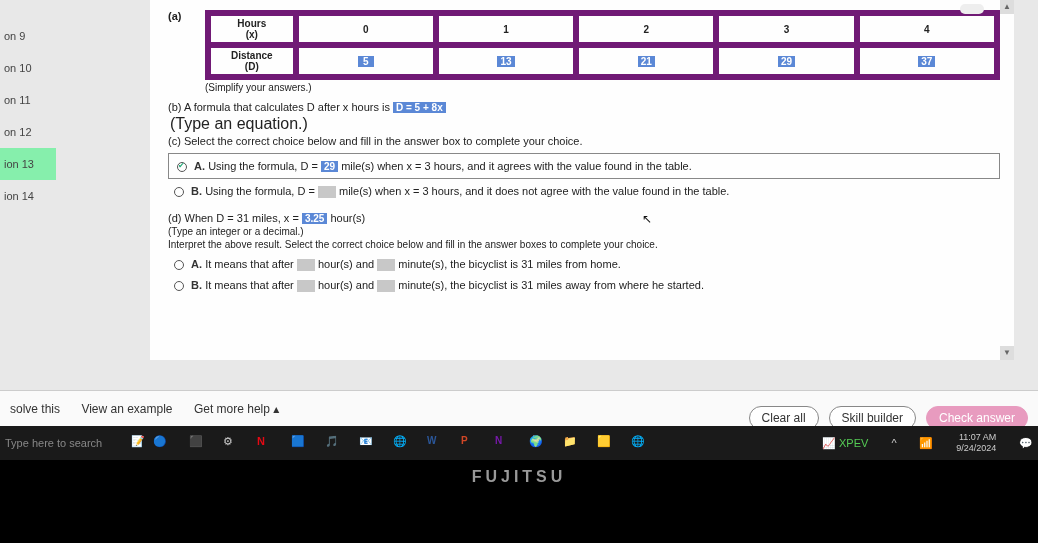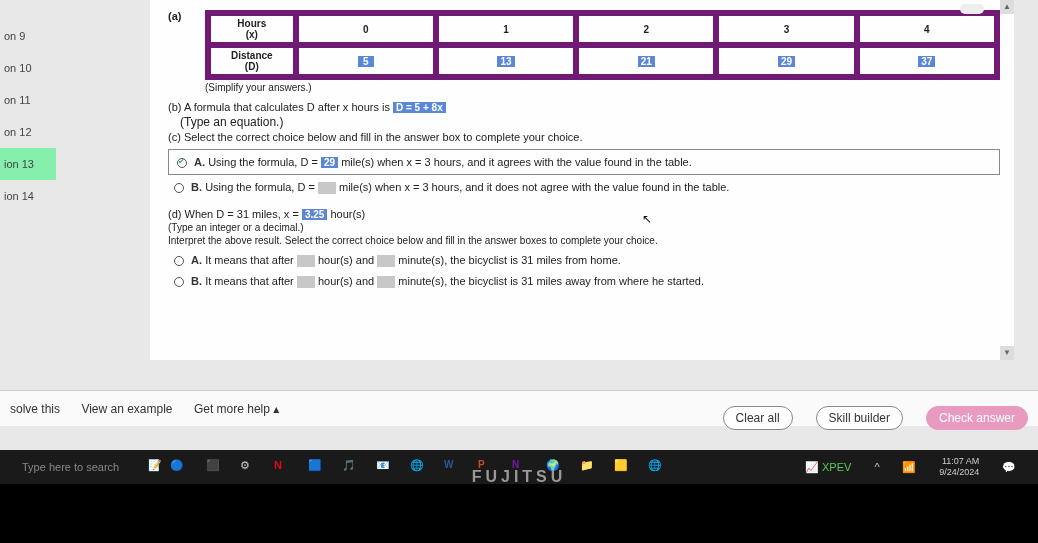--- a/index.html
+++ b/index.html
@@ -16,24 +16,24 @@
   .ansbox { display:inline-block; background:#5b88d6; color:#fff; padding:0 3px; font-size:10px; font-weight:bold; min-width:16px; text-align:center; }
   .ansbox-gray { display:inline-block; background:#c8c8c8; color:#222; width:18px; height:12px; vertical-align:middle; }
   .small-note { font-size:10px; color:#222; margin-left:70px; }
   .line { font-size:11px; margin: 2px 0 2px 20px; }
   .choice-box { border:1px solid #888; padding:6px 8px; margin:6px 0; font-size:11px; }
   .radio { display:inline-block; width:10px; height:10px; border:1px solid #555; border-radius:50%; margin-right:4px; vertical-align:middle; position:relative; }
   .radio.checked::after { content:"✔"; font-size:8px; position:absolute; left:0; top:-2px; color:#2a7; }
   .label-letter { font-weight:bold; color:#333; }
   .action-bar { position:absolute; left:0; top:390px; width:1038px; height:36px; background:#fafafa; display:flex; align-items:center; padding:0 10px; font-size:12px; border-top:1px solid #ccc; justify-content:space-between; }
   .action-left a { color:#333; text-decoration:none; margin-right:18px; cursor:pointer; }
-  .action-right { display:flex; gap:23px;margin-top:19px; }
+  .action-right { display:flex; gap:10px;margin-top:19px; }
   .pill { border:1px solid #888; border-radius:14px; padding:4px 12px; font-size:12px; color:#333; background:#fff; cursor:pointer; }
   .pill.accent { background:#e89bbf; color:#fff; border-color:#e89bbf; }
-  .taskbar { position:absolute; left:0; top:426px; width:1038px; height:34px; background:#1a1a1a; display:flex; align-items:center; padding:0 22px; color:#ccc; font-size:11px;margin-top:24px; }
+  .taskbar { position:absolute; left:0; top:426px; width:1038px; height:34px; background:#1a1a1a; display:flex; align-items:center; padding:0 5px; color:#ccc; font-size:11px; }
   .search-box { flex:0 0 120px; color:#888; display:flex; align-items:center; gap:6px; }
   .tb-icons { display:flex; gap:18px; margin-left:20px; align-items:center; }
   .tb-icon { width:16px; height:16px; display:inline-block; }
   .tb-right { margin-left:auto; display:flex; align-items:center; gap:23px; color:#ccc; }
   .clock { text-align:right; font-size:9px; line-height:11px; }
   .brand { color:#999; letter-spacing:4px; font-weight:bold; font-size:16px; text-align:center; position:absolute; top:468px; width:1038px; }
   .cursor { position:absolute; left:642px; top:212px; font-size:12px; color:#111; }
   .side-labels { position:absolute; left:0; top:20px; width:56px; font-size:11px; color:#444; }
   .side-labels div { padding:10px 4px; }
   .scroll-btn { position:absolute; right:0; width:14px; height:14px; background:#ddd; font-size:8px; text-align:center; line-height:14px; color:#666;}
@@ -80,21 +80,21 @@
         </tbody>
           </table>
         <div class="small-note" style="margin-left:0">(Simplify your answers.)</div>
       </div>
     </div>
 
     <div class="line" style="margin-left:0;">
       <span>(b) A formula that calculates D after x hours is</span>
       <span class="ansbox">D = 5 + 8x</span>
     </div>
-    <div class="line" style="margin-left:12px; font-size:12px;">(Type an equation.)</div>
+    <div class="line" style="margin-left:2px; font-size:16px;">(Type an equation.)</div>
 
     <div class="line" style="margin-left:0;">(c) Select the correct choice below and fill in the answer box to complete your choice.</div>
 
     <div class="choice-box">
       <span class="radio checked"></span>
       <span class="label-letter">A.</span>
       <span>Using the formula, D =</span>
       <span class="ansbox">29</span>
       <span>mile(s) when x = 3 hours, and it agrees with the value found in the table.</span>
     </div>

